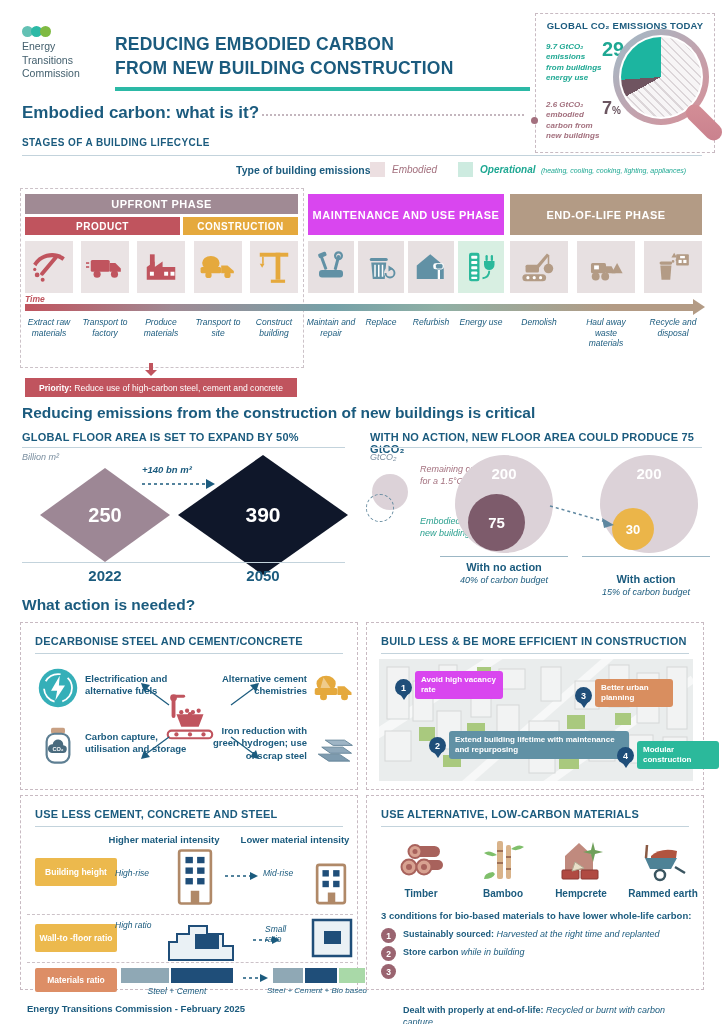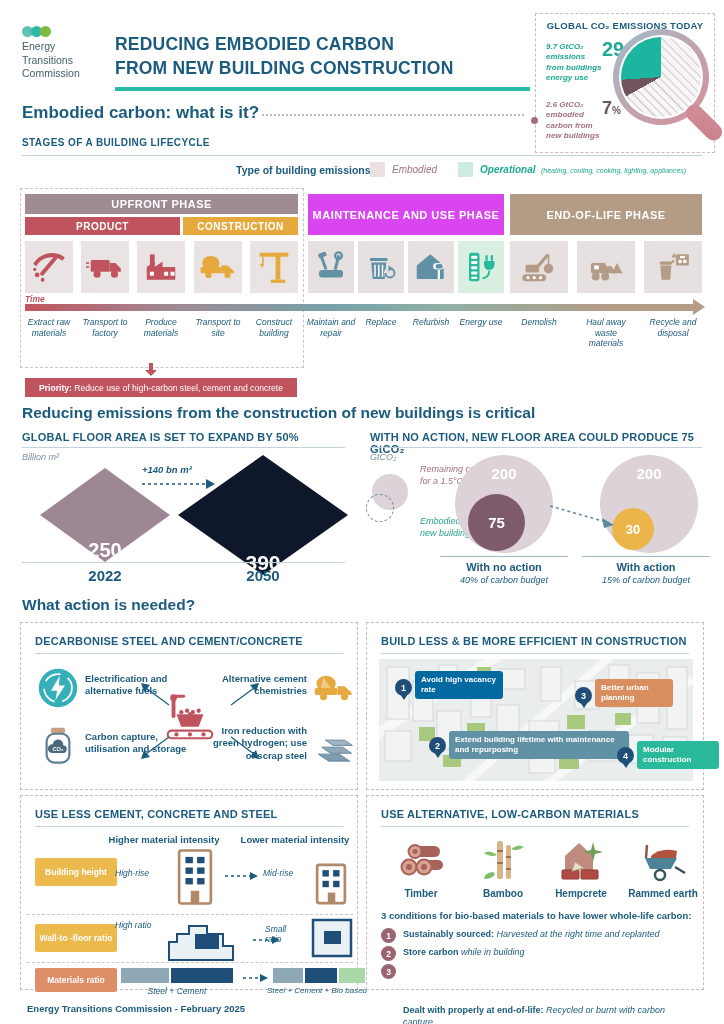--- a/index.html
+++ b/index.html
@@ -12,21 +12,21 @@
   .mauve{color:#A3707E;}
   .tealtx{color:#1FA893;}
   .rule{background:#C3D3DC;height:1px;}
   .dashbox{border:1.5px dashed #C8BAC2;background:#fff;box-sizing:border-box;}
   .panel-title{font-size:11px;font-weight:bold;color:#1B5B7E;letter-spacing:.2px;}
   .phase-bar{color:#fff;font-weight:bold;display:flex;align-items:center;justify-content:center;letter-spacing:.5px;}
   .tile{display:flex;align-items:center;justify-content:center;}
   .stage-label{font-size:8.5px;font-style:italic;color:#1B5B7E;text-align:center;line-height:1.25;}
   .chip{color:#fff;font-weight:bold;text-align:center;display:flex;align-items:center;justify-content:center;border-radius:2px;line-height:1.2;}
   .wnum{color:#fff;font-weight:bold;display:flex;align-items:center;justify-content:center;}
-  .diamond{clip-path:polygon(50% 0,100% 50%,50% 100%,0 50%);display:flex;align-items:flex-end;justify-content:center;}
+  .diamond{clip-path:polygon(50% 0,100% 50%,50% 100%,0 50%);display:flex;align-items:center;justify-content:center;}
   .bigcircle{border-radius:50%;background:#DCD2D8;}
   .pin{width:17px;height:17px;border-radius:50%;background:#1F4E79;color:#fff;font-size:9px;font-weight:bold;
        display:flex;align-items:center;justify-content:center;position:absolute;z-index:3;}
   .pin::after{content:"";position:absolute;top:15px;left:4.5px;border-left:4px solid transparent;
        border-right:4px solid transparent;border-top:6px solid #1F4E79;}
   .pinchip{position:absolute;z-index:2;border-radius:3px;padding:4px 6px;color:#fff;font-size:8px;font-weight:bold;line-height:1.25;box-sizing:border-box;}
   .item-label{font-size:9.5px;font-weight:bold;color:#1B5B7E;line-height:1.3;}
   .numcirc{width:15px;height:15px;border-radius:50%;background:#9A6470;color:#fff;font-size:8.5px;font-weight:bold;
        display:flex;align-items:center;justify-content:center;}
   .cond-text{font-size:9px;color:#1B5B7E;line-height:1.3;}
@@ -347,21 +347,21 @@
         <line x1="2" y1="8" x2="58" y2="24" stroke="#5E87A0" stroke-width="1.5" stroke-dasharray="3 3"></line>
         <polygon points="66,27 54,20 56,30" fill="#5E87A0"></polygon>
       </svg>
     </div>
 
   <div class="abs" style="left:440px;top:556px;width:128px;border-top:1.5px solid #9CB7C5;text-align:center;">
     <div class="b navy" style="font-size:11px;margin-top:4px;">With no action</div>
     <div class="it navy" style="font-size:9px;margin-top:2px;">40% of carbon budget</div>
   </div>
   <div class="abs" style="left:582px;top:556px;width:128px;border-top:1.5px solid #9CB7C5;text-align:center;">
-    <div class="b navy" style="font-size:11px;margin-top:4px;">With action</div>
+    <div class="b navy" style="font-size:11px;margin-top:16px;">With action</div>
     <div class="it navy" style="font-size:9px;margin-top:2px;">15% of carbon budget</div>
   </div>
 
   <div class="abs b navy" style="left:22px;top:596px;font-size:15.5px;">What action is needed?</div>
 
   <div class="abs dashbox" style="left:20px;top:622px;width:338px;height:168px;">
     <div class="abs panel-title" style="left:14px;top:12px;">DECARBONISE STEEL AND CEMENT/CONCRETE</div>
     <div class="abs rule" style="left:14px;top:30px;width:308px;"></div>
     <div class="abs" style="left:16px;top:44px;">
         <svg width="42" height="42" viewBox="0 0 48 48">
@@ -486,21 +486,21 @@
             <rect x="188" y="56" width="18" height="14"></rect>
             <rect x="236" y="54" width="16" height="12"></rect>
             <rect x="180" y="94" width="20" height="16"></rect>
             <rect x="98" y="8" width="14" height="10"></rect>
             <rect x="64" y="96" width="18" height="12"></rect>
           </g>
         </svg>
       <div class="pin" style="left:16px;top:20px;">
           <span>1</span>
         </div>
-      <div class="pinchip" style="left:36px;top:12px;width:88px;background:#0369a1;">Avoid high vacancy rate</div>
+      <div class="pinchip" style="left:36px;top:12px;width:88px;background:#d946ef;">Avoid high vacancy rate</div>
       <div class="pin" style="left:50px;top:78px;">
           <span>2</span>
         </div>
       <div class="pinchip" style="left:70px;top:72px;width:180px;background:#6191A5;">Extend building lifetime with maintenance and repurposing</div>
       <div class="pin" style="left:196px;top:28px;">
           <span>3</span>
         </div>
       <div class="pinchip" style="left:216px;top:20px;width:78px;background:#D98E5F;">Better urban planning</div>
       <div class="pin" style="left:238px;top:88px;">
           <span>4</span>

